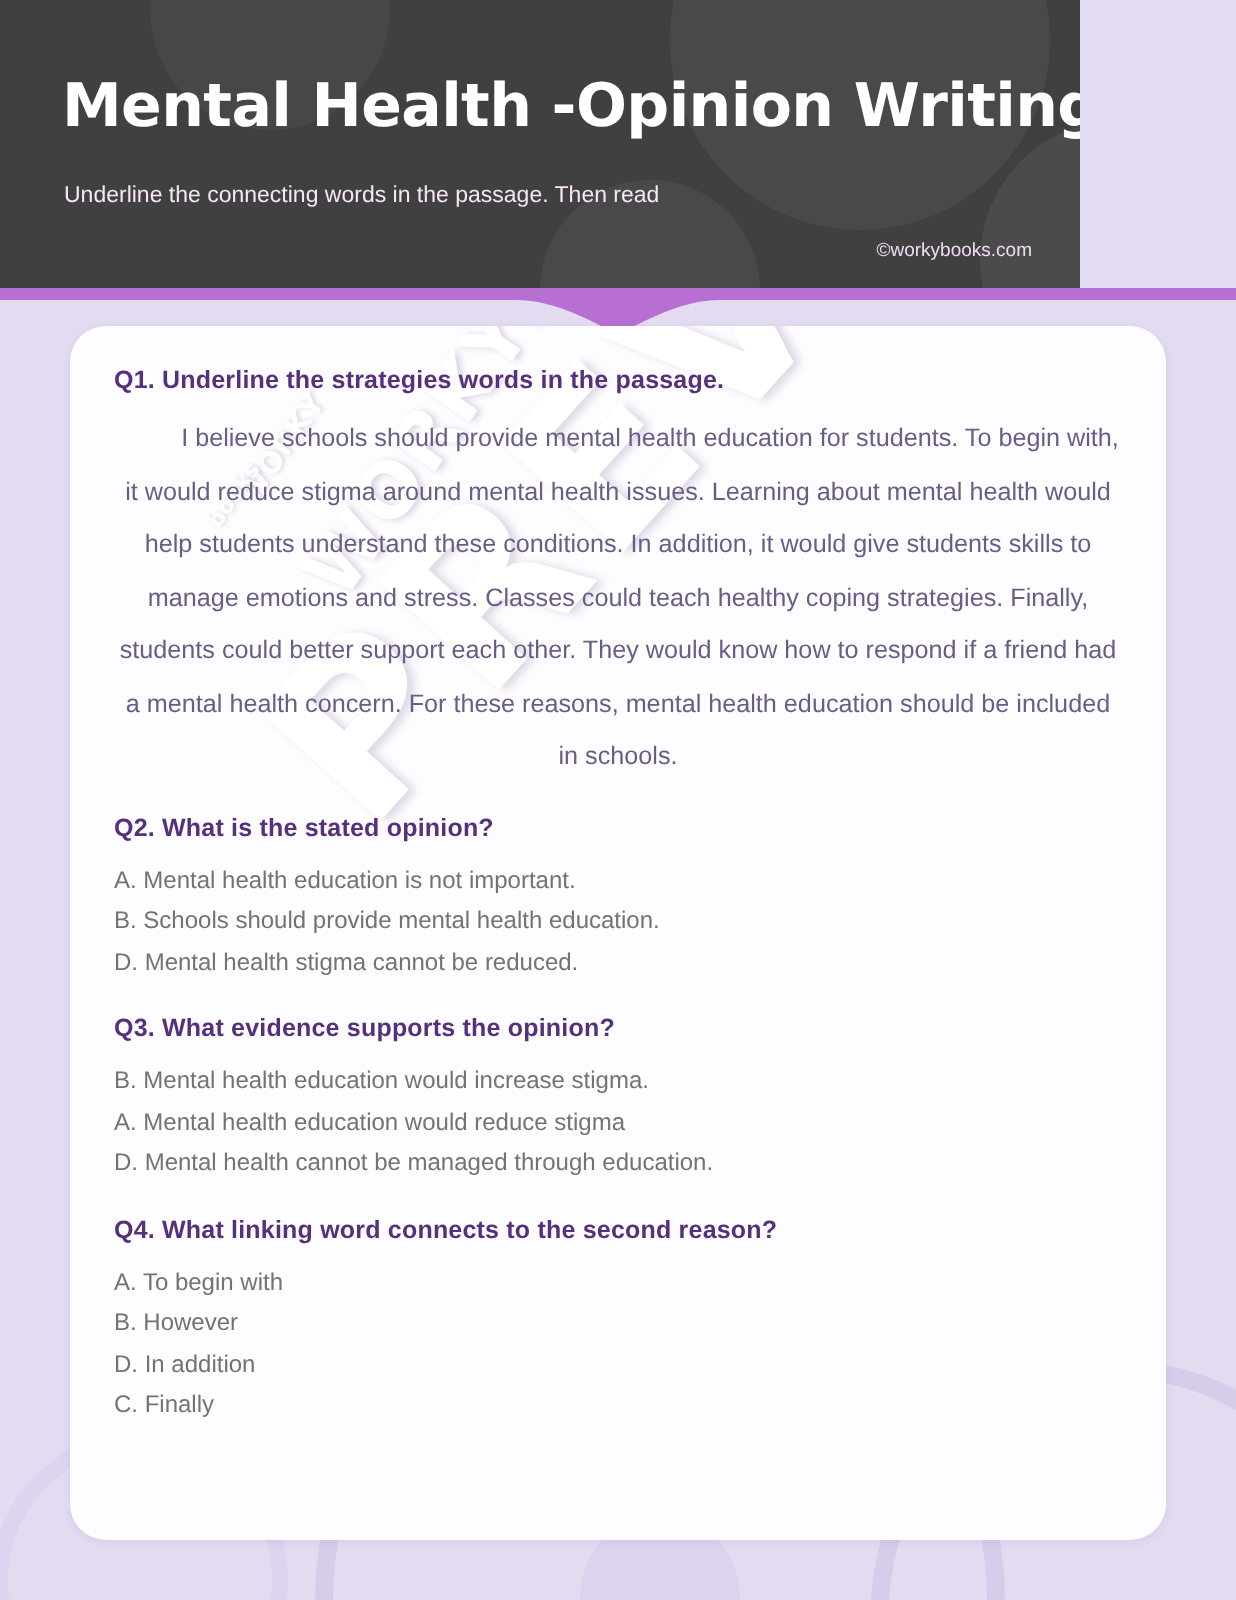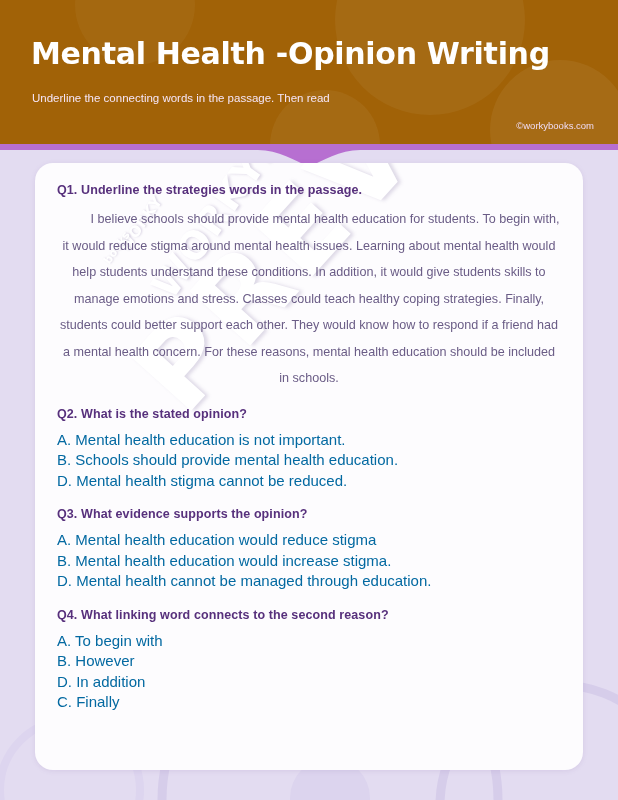--- a/index.html
+++ b/index.html
@@ -10,22 +10,22 @@
     position:relative;
     overflow:hidden;
   }
 
   
   .bg-deco { position:absolute; inset:0; overflow:hidden; z-index:0; }
   .bg-deco svg { position:absolute; left:0; top:0; }
 
   
   .header {
-    position:absolute; left:0; top:0; width:618px; height:150px;
-    background:#a16207;
+    position:absolute; left:0; top:0; width:540px; height:150px;
+    background:#404040;
     overflow:hidden;
     z-index:2;
   }
   .header .hdr-deco { position:absolute; inset:0; }
   .title {
     position:absolute; left:31px; top:36px;
     font-family:"DejaVu Sans", sans-serif;
     font-size:30px; font-weight:bold; color:#ffffff;
     letter-spacing:-0.3px;
     white-space:nowrap;
@@ -111,21 +111,21 @@
     letter-spacing:.1px;
     margin-bottom:9px;
   }
   .passage {
     font-size:12.6px; color:#6a5c86; line-height:26.5px;
     text-indent:32px; text-align:center;
     margin-bottom:15px;
   }
   .opts { margin-bottom:16px; }
   .opt {
-    font-size:15px; color:#0369a1; line-height:20.5px;
+    font-size:12px; color:#737373; line-height:20.5px;
     white-space:nowrap;
   }
 </style>
 </head>
 <body>
 
 <div class="bg-deco">
   <svg width="618" height="800" viewBox="0 0 618 800" xmlns="http://www.w3.org/2000/svg">
     <circle cx="330" cy="800" r="168" fill="none" stroke="#d6cdea" stroke-width="9"></circle>
     <circle cx="330" cy="798" r="40" fill="#dcd4ee"></circle>
@@ -176,22 +176,22 @@
       <div class="opts">
         <div class="opt">A. Mental health education is not important.</div>
         <div class="opt">B. Schools should provide mental health education.</div>
         <div class="opt">D. Mental health stigma cannot be reduced.</div>
       </div>
     </div>
 
     <div>
       <div class="q-head">Q3. What evidence supports the opinion?</div>
       <div class="opts">
+        <div class="opt">B. Mental health education would increase stigma.</div>
         <div class="opt">A. Mental health education would reduce stigma</div>
-        <div class="opt">B. Mental health education would increase stigma.</div>
         <div class="opt">D. Mental health cannot be managed through education.</div>
       </div>
     </div>
 
     <div>
       <div class="q-head">Q4. What linking word connects to the second reason?</div>
       <div class="opts">
         <div class="opt">A. To begin with</div>
         <div class="opt">B. However</div>
         <div class="opt">D. In addition</div>

